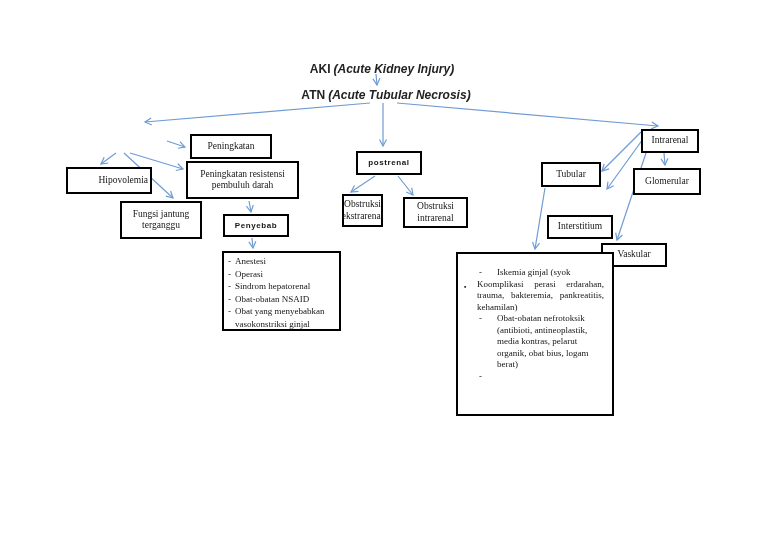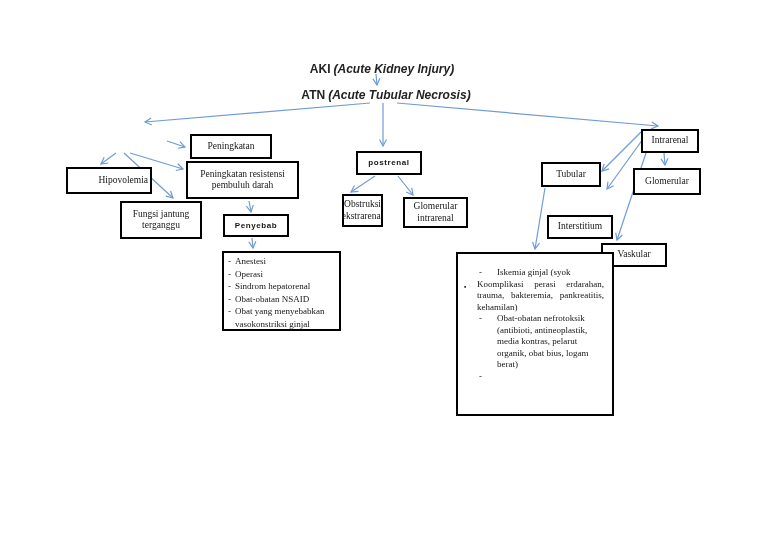--- a/index.html
+++ b/index.html
@@ -129,21 +129,21 @@
 
   <div class="node bold-sans" style="left:356px; top:151px; width:66px; height:24px;">
     <span>postrenal</span>
   </div>
 
   <div class="node" style="left:323px; top:194px; width:41px; height:33px;margin-left:19px;">
     <span>Obstruksi ekstrarenal</span>
   </div>
 
   <div class="node" style="left:403px; top:197px; width:65px; height:31px;">
-    <span>Glomerular intrarenal</span>
+    <span>Obstruksi intrarenal</span>
   </div>
 
   <div class="node" style="left:641px; top:129px; width:58px; height:24px;">
     <span>Intrarenal</span>
   </div>
 
   <div class="node" style="left:541px; top:162px; width:60px; height:25px;">
     <span>Tubular</span>
   </div>
 

